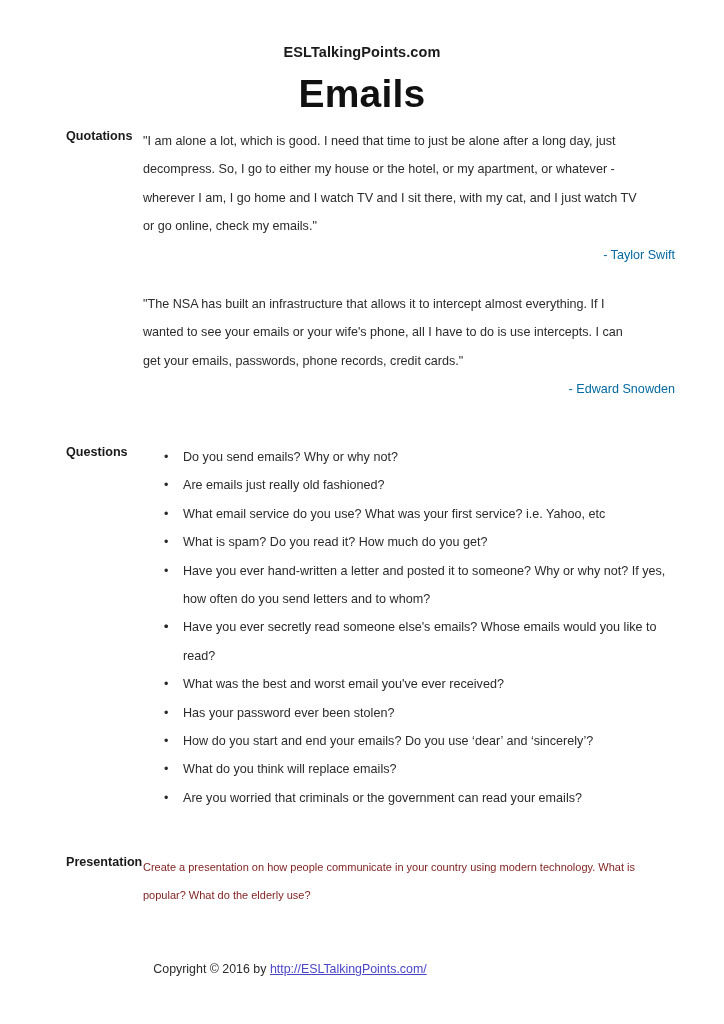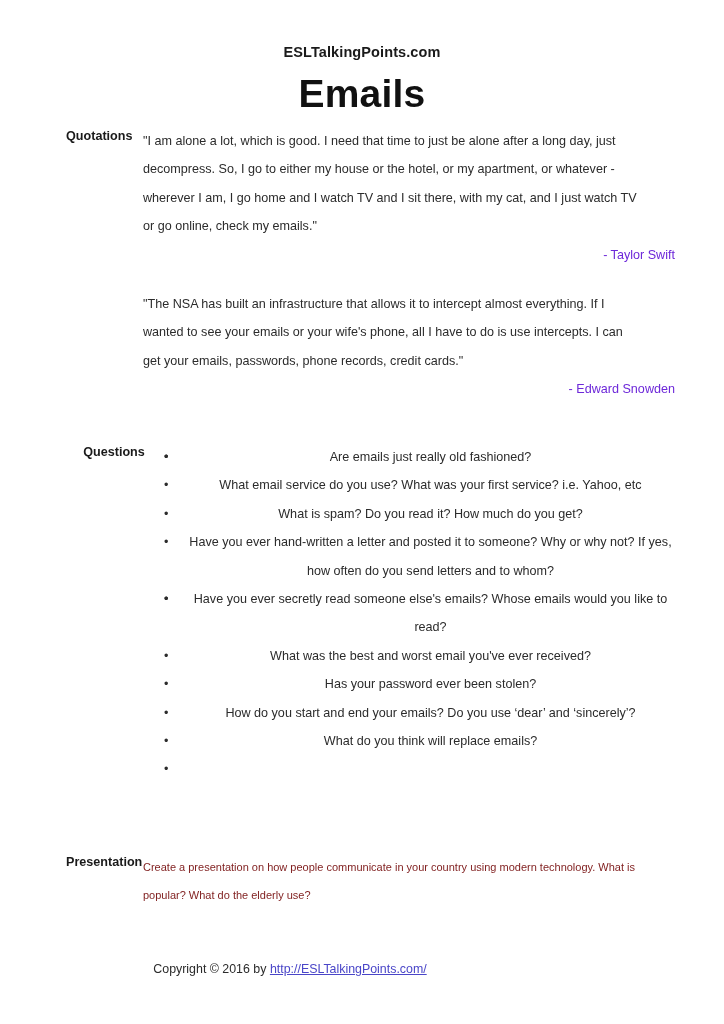--- a/index.html
+++ b/index.html
@@ -75,21 +75,21 @@
     color: #2b2b2b;
   }
   .quote-text {
     width: 500px;
   }
   .quote-attrib {
     width: 532px;
     text-align: right;
     font-size: 12.6px;
     line-height: 28.4px;
-    color: #6d28d9;
+    color: #0369a1;
   }
   .quote-gap {
     height: 21px;
   }
 
   
   .q-list {
     margin: 0;
     padding: 0;
     list-style: none;
@@ -154,26 +154,27 @@
       <div class="quote-gap"></div>
 
       <div class="quote-block">
         <div class="quote-text">"The NSA has built an infrastructure that allows it to intercept almost everything. If I wanted to see your emails or your wife's phone, all I have to do is use intercepts. I can get your emails, passwords, phone records, credit cards."</div>
         <div class="quote-attrib">- Edward Snowden</div>
       </div>
 
     </div>
   </div>
 
-  <div class="section" style="top:443px;text-align:center;">
+  <div class="section" style="top:443px;">
     <div class="section-label">Questions</div>
     <div class="section-body">
       <ul class="q-list">
         <li class="q-item">
           <span class="q-bullet">•</span>
+          <span>Do you send emails? Why or why not?</span>
         </li>
         <li class="q-item">
           <span class="q-bullet">•</span>
           <span>Are emails just really old fashioned?</span>
         </li>
         <li class="q-item">
           <span class="q-bullet">•</span>
           <span>What email service do you use? What was your first service? i.e. Yahoo, etc</span>
         </li>
         <li class="q-item">
@@ -202,20 +203,21 @@
         <li class="q-item">
           <span class="q-bullet">•</span>
           <span>How do you start and end your emails? Do you use ‘dear’ and ‘sincerely’?</span>
         </li>
         <li class="q-item">
           <span class="q-bullet">•</span>
           <span>What do you think will replace emails?</span>
         </li>
         <li class="q-item">
           <span class="q-bullet">•</span>
+          <span>Are you worried that criminals or the government can read your emails?</span>
         </li>
       </ul>
     </div>
   </div>
 
   <div class="section" style="top:853px;">
     <div class="section-label">Presentation</div>
     <div class="section-body">
       <div class="pres-text">Create a presentation on how people communicate in your country using modern technology. What is popular? What do the elderly use?</div>
     </div>

